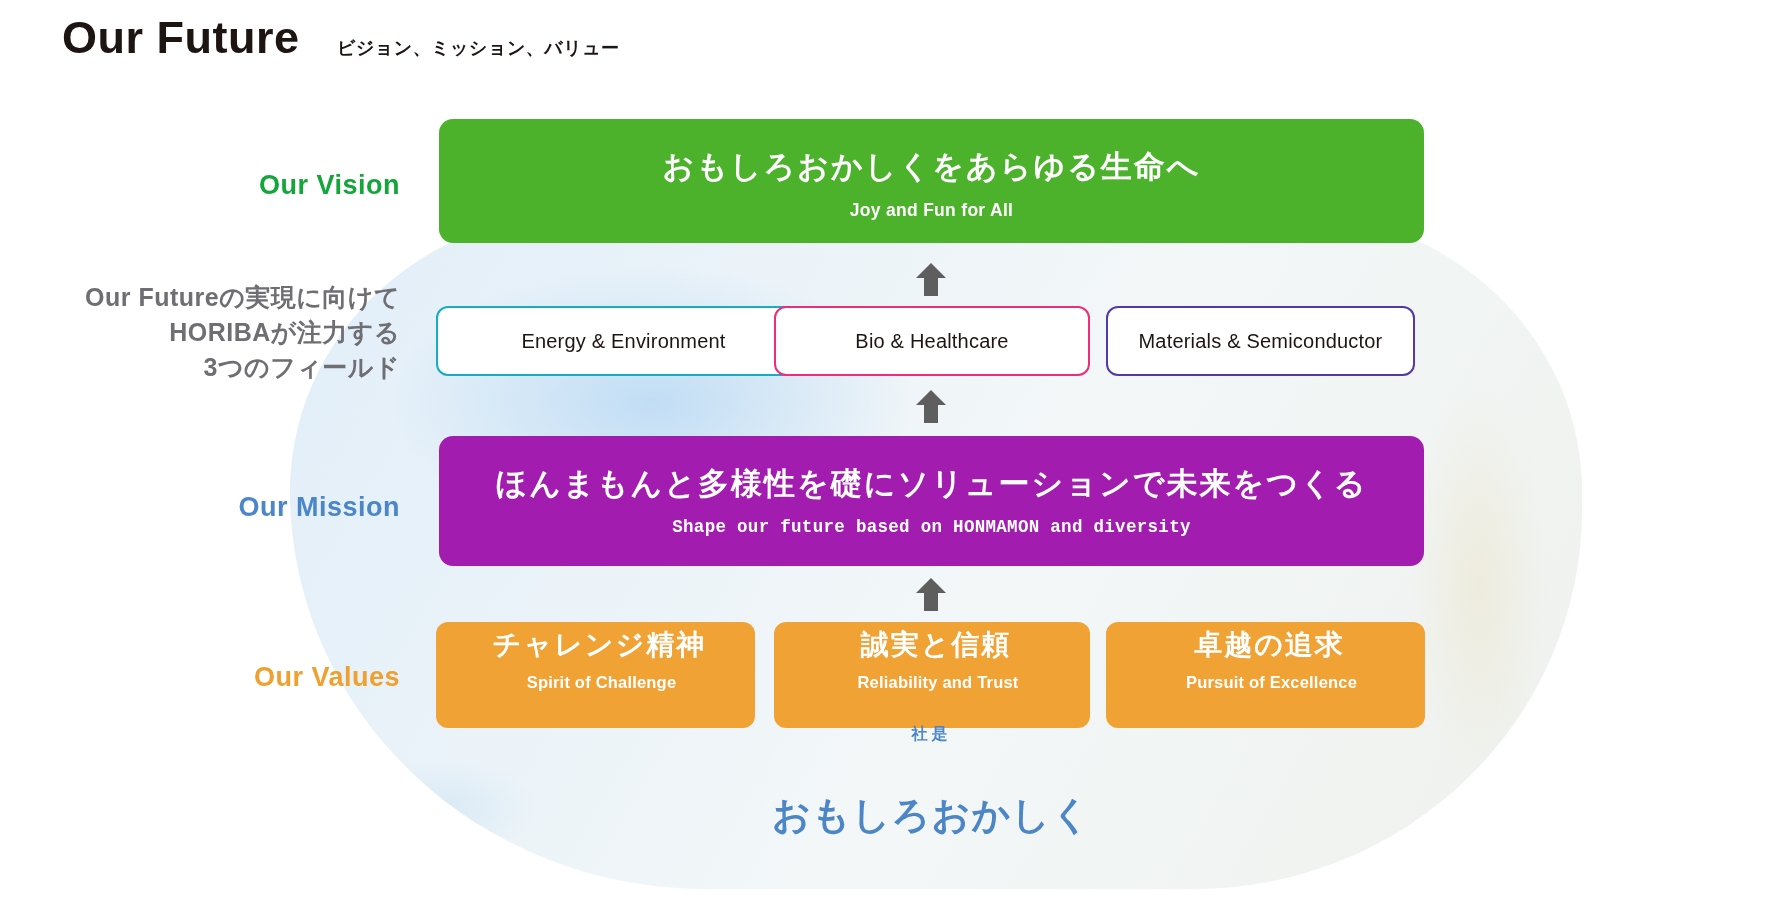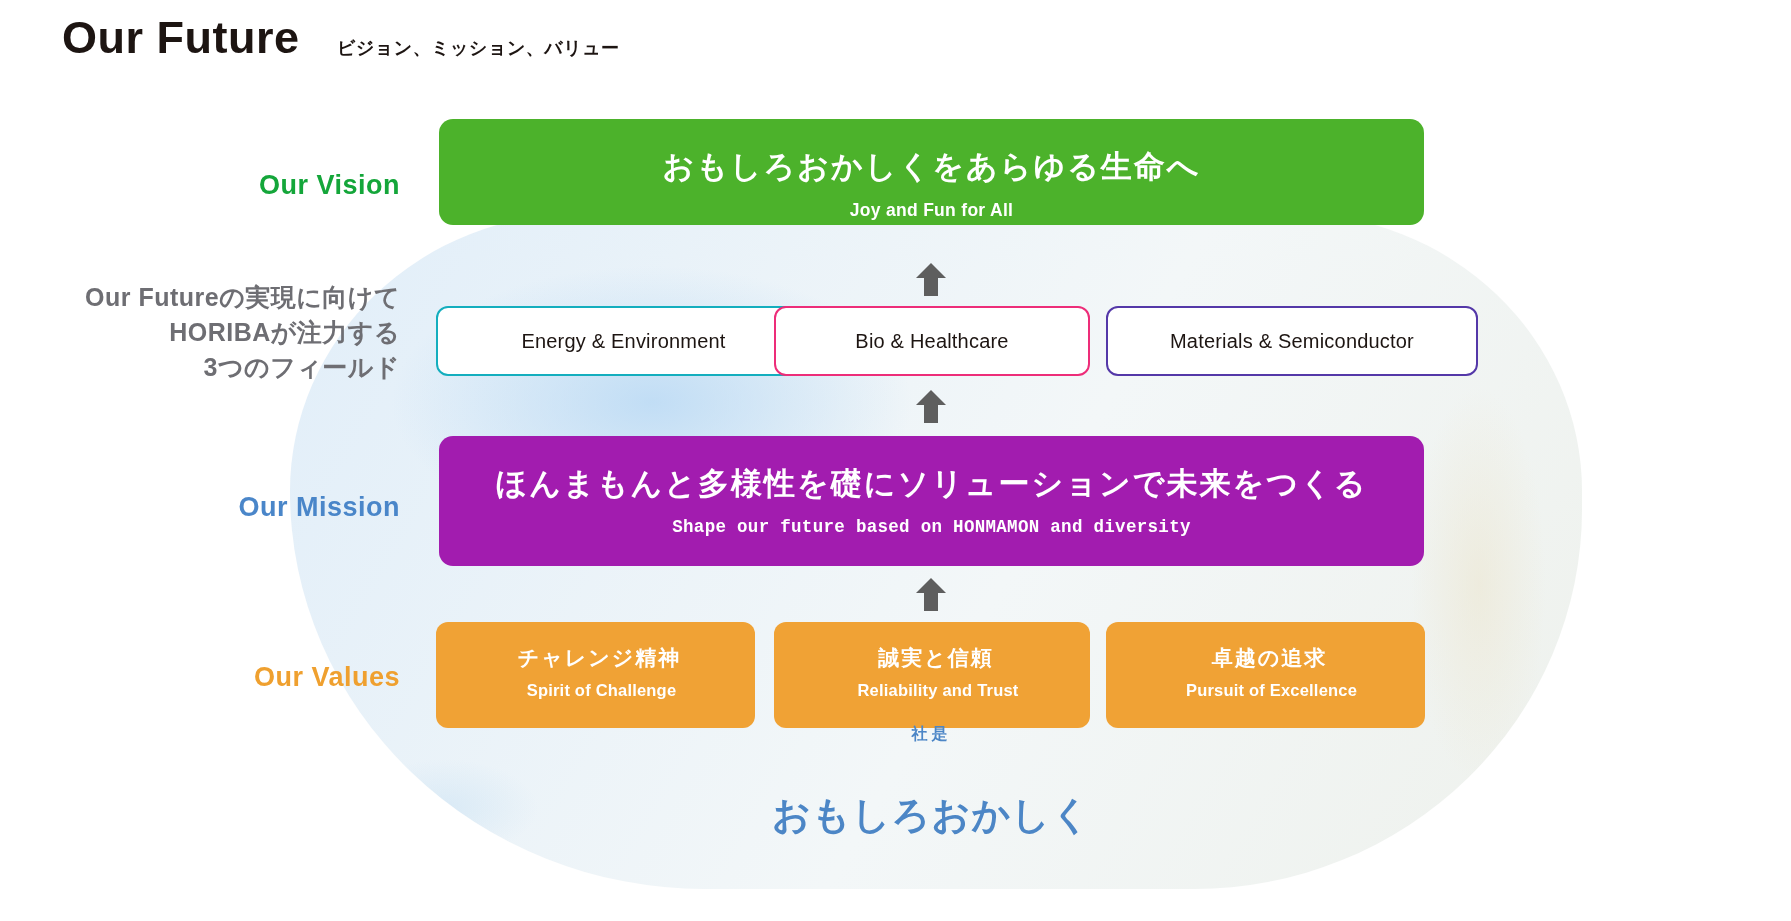--- a/index.html
+++ b/index.html
@@ -39,45 +39,45 @@
   .vision-label{top:170px;font-size:27px;color:#14A63A;letter-spacing:0.5px;}
   .fields-label{top:280px;font-size:25px;color:#6E6E73;line-height:35px;letter-spacing:0.5px;}
   .mission-label{top:492px;font-size:27px;color:#4A86C9;letter-spacing:0.5px;}
   .values-label{top:662px;font-size:27px;color:#EFA02F;letter-spacing:0.5px;}
 
   
   .banner{
     position:absolute;left:439px;width:985px;
     border-radius:14px;color:#ffffff;text-align:center;
   }
-  .vision-box{top:119px;height:106px;background:#4CB22B;}
+  .vision-box{top:119px;height:124px;background:#4CB22B;}
   .mission-box{top:436px;height:130px;background:#a21caf;font-family:Liberation Mono, monospace;}
   .banner .jp{display:block;margin-top:27px;font-size:31px;font-weight:bold;letter-spacing:2px;}
   .banner .en{display:block;margin-top:12px;font-size:17.5px;font-weight:bold;letter-spacing:0.3px;}
 
   
   .field-box{
     position:absolute;top:306px;height:70px;
     background:#ffffff;border-radius:12px;border:2px solid #000;
     display:flex;align-items:center;justify-content:center;
     font-size:20px;color:#1D1512;box-sizing:border-box;letter-spacing:0.2px;
   }
   .field-1{left:436px;width:375px;border-color:#14AEBE;}
   .field-2{left:774px;width:316px;border-color:#ED2D79;}
-  .field-3{left:1106px;width:372px;border-color:#5438A8;}
+  .field-3{left:1106px;width:309px;border-color:#5438A8;}
 
   
   .value-box{
     position:absolute;top:622px;height:106px;
     background:#F0A235;border-radius:12px;color:#ffffff;text-align:center;
   }
   .value-1{left:436px;width:319px;}
   .value-2{left:774px;width:316px;}
   .value-3{left:1106px;width:319px;}
-  .value-box .jp{display:block;margin-top:22px;font-size:21px;font-weight:bold;letter-spacing:2px;padding-left:8px;}
+  .value-box .jp{display:block;margin-top:4px;font-size:28px;font-weight:bold;letter-spacing:2px;padding-left:8px;}
   .value-box .en{display:block;margin-top:9px;font-size:16.5px;font-weight:bold;letter-spacing:0.2px;padding-left:12px;}
 
   
   .arrow{position:absolute;left:916px;width:30px;}
   .arrow-a{top:263px;}
   .arrow-b{top:390px;}
   .arrow-c{top:578px;}
   .arrow .head{width:0;height:0;margin:0 auto;
     border-left:15px solid transparent;border-right:15px solid transparent;
     border-bottom:15px solid #5E5E5E;}

